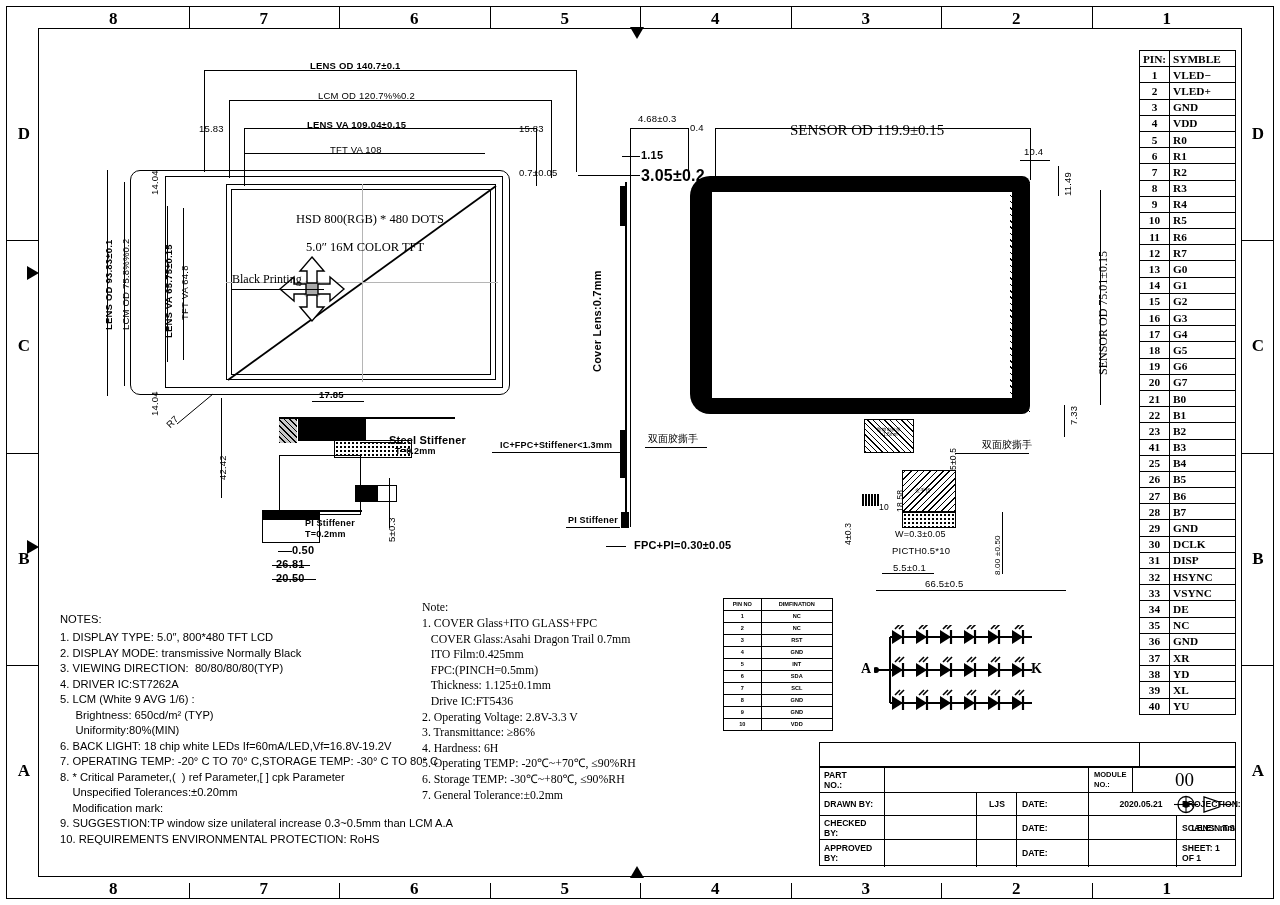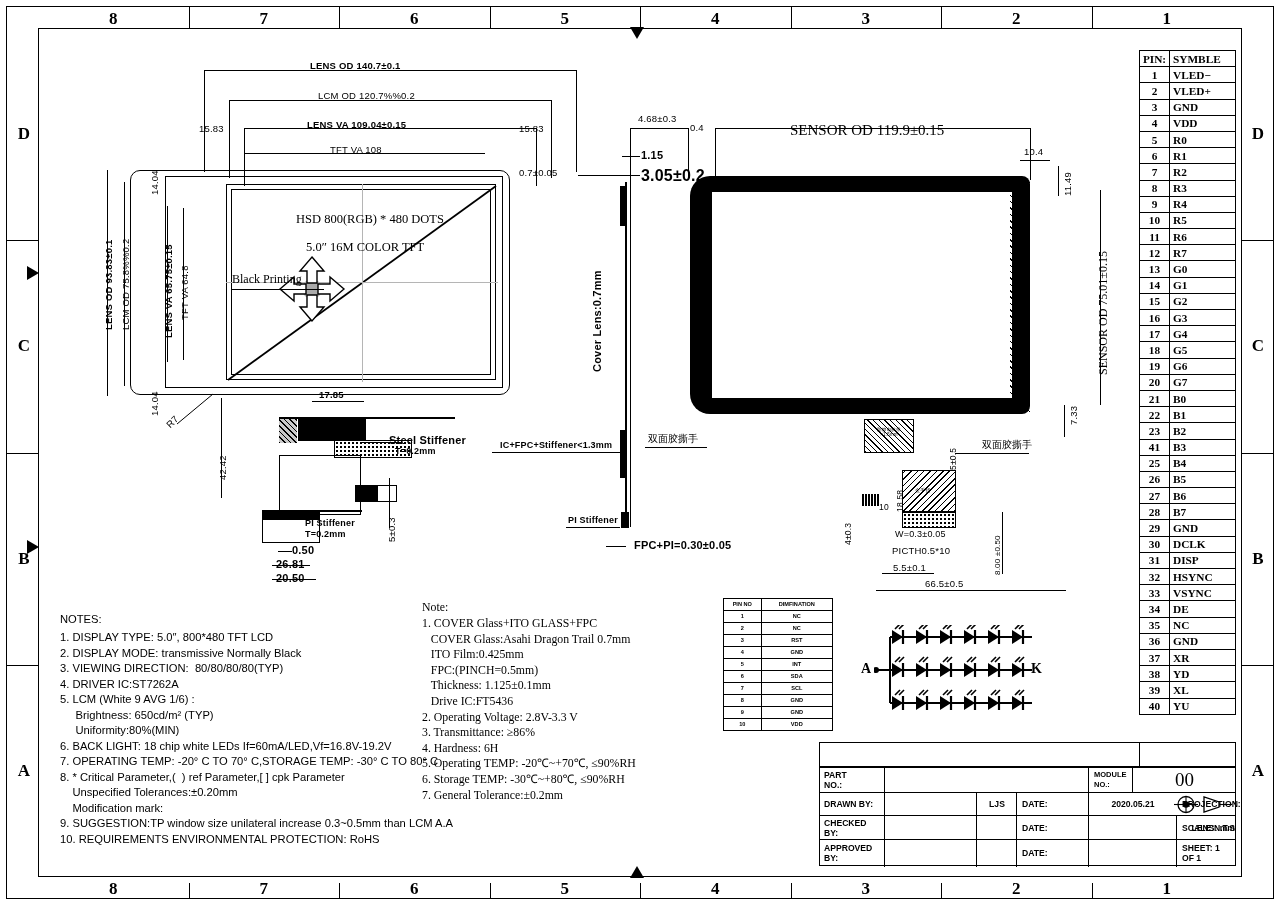--- a/index.html
+++ b/index.html
@@ -766,21 +766,21 @@
 
     <div class="cell" style="left:0; top:0; width:64px; height:24px; white-space:pre;">PART
 NO.:</div>
     <div class="cell" style="left:270px; top:0; width:42px; height:24px; white-space:pre; font-size:7.5px;">MODULE
 NO.:</div>
     <div class="cell tb-center modno" style="left:314px; top:0; width:101px; height:24px;">00</div>
 
     <div class="cell" style="left:0; top:25px; width:64px; height:22px;">DRAWN BY:</div>
     <div class="cell tb-center" style="left:158px; top:25px; width:38px; height:22px;">LJS</div>
     <div class="cell" style="left:198px; top:25px; width:70px; height:22px;">DATE:</div>
-    <div class="cell tb-center" style="left:270px; top:25px; width:86px; height:22px;">2020.05.21</div>
+    <div class="cell tb-center" style="left:278px; top:25px; width:86px; height:22px;">2020.05.21</div>
     <div class="cell" style="left:358px; top:25px; width:59px; height:22px;">PROJECTION:</div>
     <svg style="position:absolute; left:350px; top:27px;" width="66" height="19">
       <circle cx="16" cy="9.5" r="8" fill="none" stroke="#000" stroke-width="1.3"></circle>
       <circle cx="16" cy="9.5" r="3.2" fill="#000"></circle>
       <line x1="4" y1="9.5" x2="28" y2="9.5" stroke="#000" stroke-width="1.1"></line>
       <line x1="16" y1="1" x2="16" y2="18" stroke="#000" stroke-width="1.1"></line>
       <path d="M34 2 L34 17 L49 12 L49 7 Z" fill="none" stroke="#000" stroke-width="1.3"></path>
       <line x1="49" y1="9.5" x2="62" y2="9.5" stroke="#000" stroke-width="1.1"></line>
     </svg>
 

